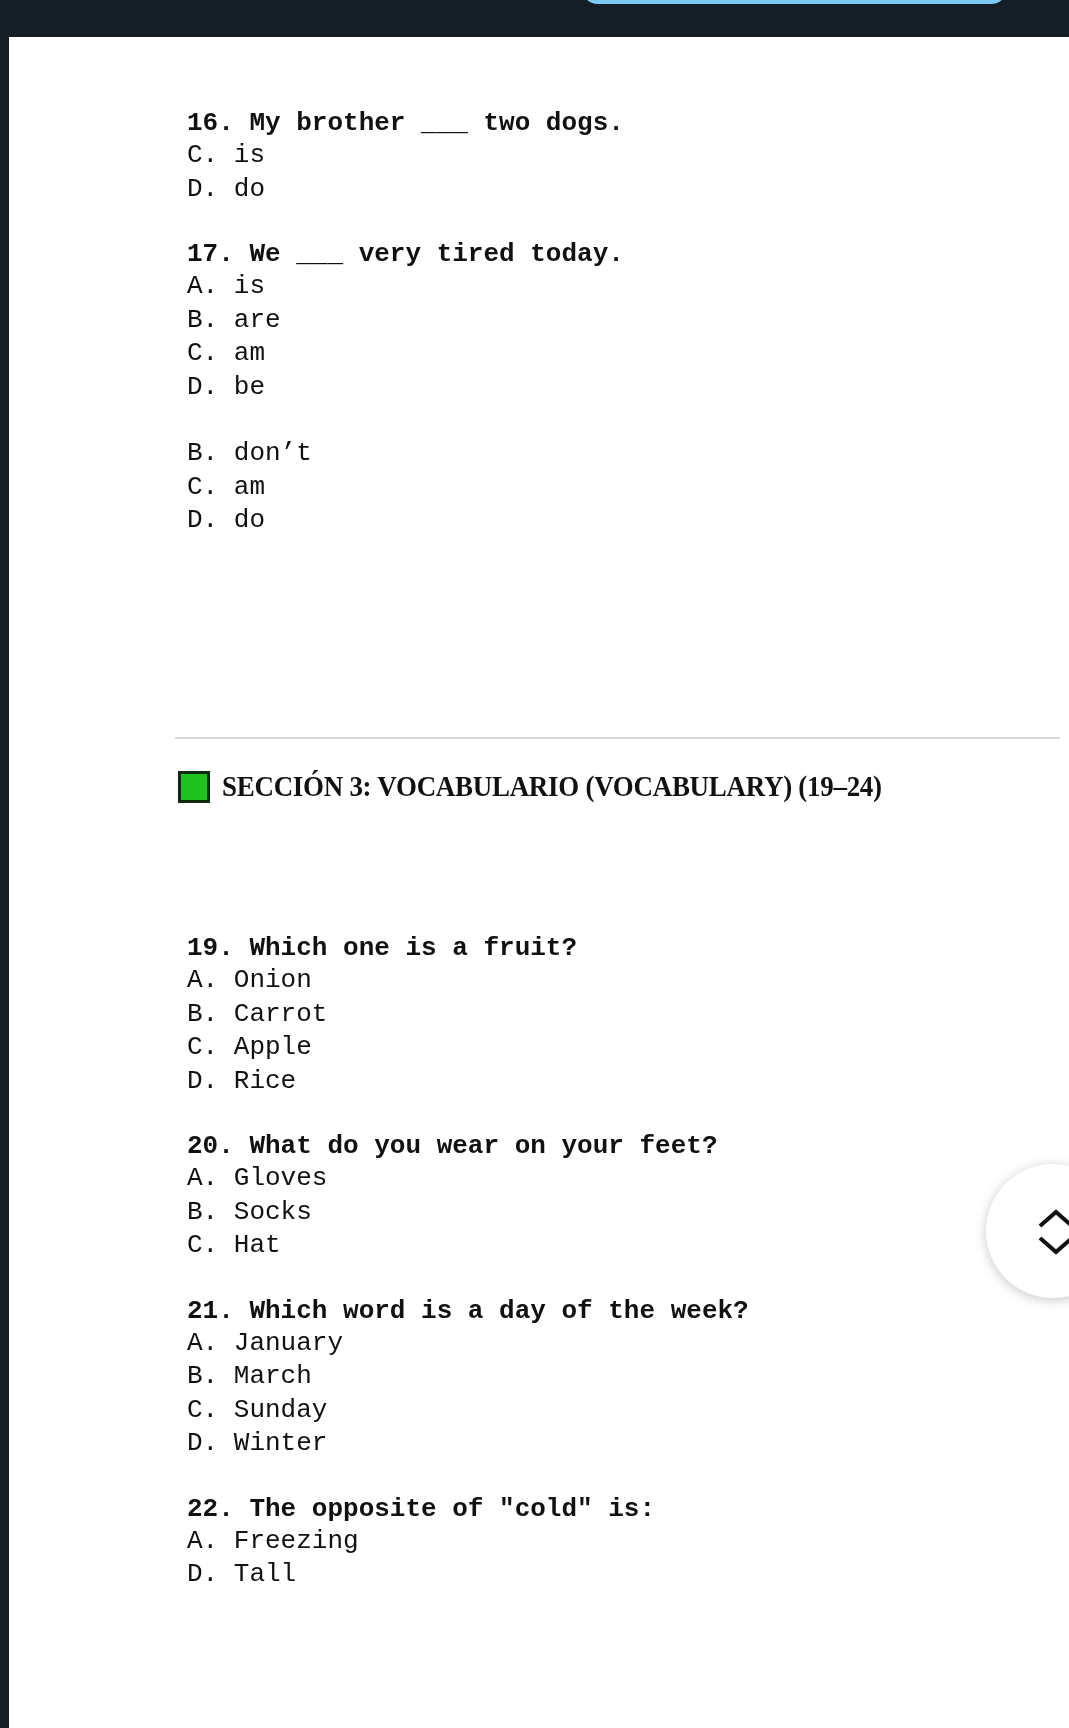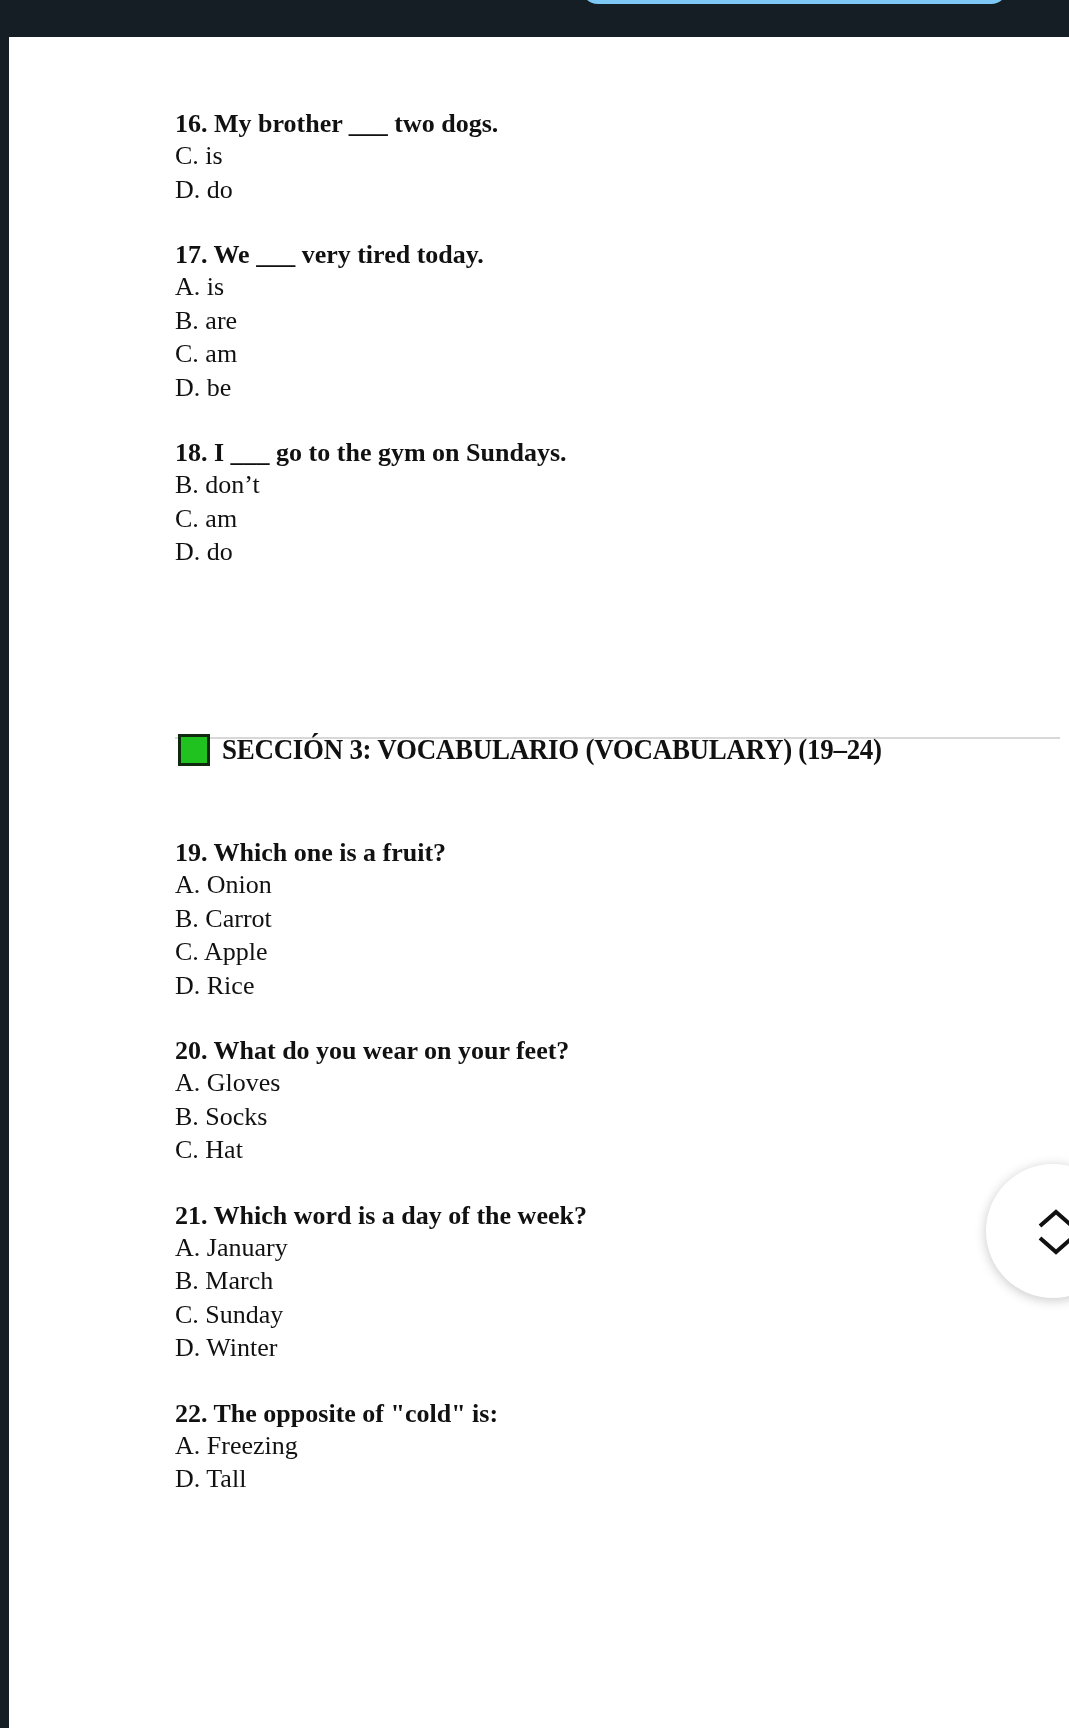--- a/index.html
+++ b/index.html
@@ -11,36 +11,36 @@
   .topbar { position: absolute; left: 0; top: 0; width: 1069px; height: 37px; background: #141e24; }
   .top-pill {
     position: absolute; left: 581px; top: -30px; width: 427px; height: 34px;
     background: #7dc8f5; border-radius: 18px;
   }
   .page {
     position: absolute; left: 9px; top: 37px; width: 1060px; height: 1691px;
     background: #ffffff;
   }
   .content { position: absolute; left: 175px; top: 108px; width: 880px; }
-  .question { margin: 0 0 33px 0; }
+  .question { margin: 0 0 33px 12px; font-family: Liberation Mono, monospace; }
   .q-title { font-weight: bold; font-size: 26px; line-height: 31px; margin: 0; }
   .opt { font-size: 26px; line-height: 33.5px; margin: 0; }
   .divider { position: absolute; left: 175px; top: 737px; width: 885px; height: 2px; background: #d8d8d8; }
   .section {
-    position: absolute; left: 178px; top: 733px; display: flex; align-items: center;
+    position: absolute; left: 178px; top: 770px; display: flex; align-items: center;
   }
   .sq {
     width: 32px; height: 32px; background: #1fc21f; border: 3px solid #0f2a0f;
     box-sizing: border-box; margin-right: 12px;
   }
   .section-title {
     font-weight: bold; font-size: 29px; letter-spacing: -0.3px; transform: scaleX(0.93); transform-origin: left center;
     white-space: nowrap;
   }
-  .content2 { position: absolute; left: 175px; top: 837px; width: 880px; }
+  .content2 { position: absolute; left: 175px; top: 933px; width: 880px; }
   .scroll-btn {
     position: absolute; left: 986px; top: 1164px; width: 134px; height: 134px;
     border-radius: 50%; background: #fff; box-shadow: 0 2px 12px rgba(0,0,0,0.22);
   }
   .scroll-btn svg { position: absolute; left: 50px; top: 40px; }
 </style>
 </head>
 <body>
 
 <div class="topbar">
@@ -56,21 +56,20 @@
     <p class="opt">D. do</p>
   </div>
   <div class="question">
     <p class="q-title">17. We ___ very tired today.</p>
     <p class="opt">A. is</p>
     <p class="opt">B. are</p>
     <p class="opt">C. am</p>
     <p class="opt">D. be</p>
   </div>
   <div class="question">
-    <p class="q-title">18. I ___ go to the gym on Sundays.</p>
     <p class="opt">B. don’t</p>
     <p class="opt">C. am</p>
     <p class="opt">D. do</p>
   </div>
 </div>
 
 <div class="divider"></div>
 
 <div class="section">
   <div class="sq"></div>

